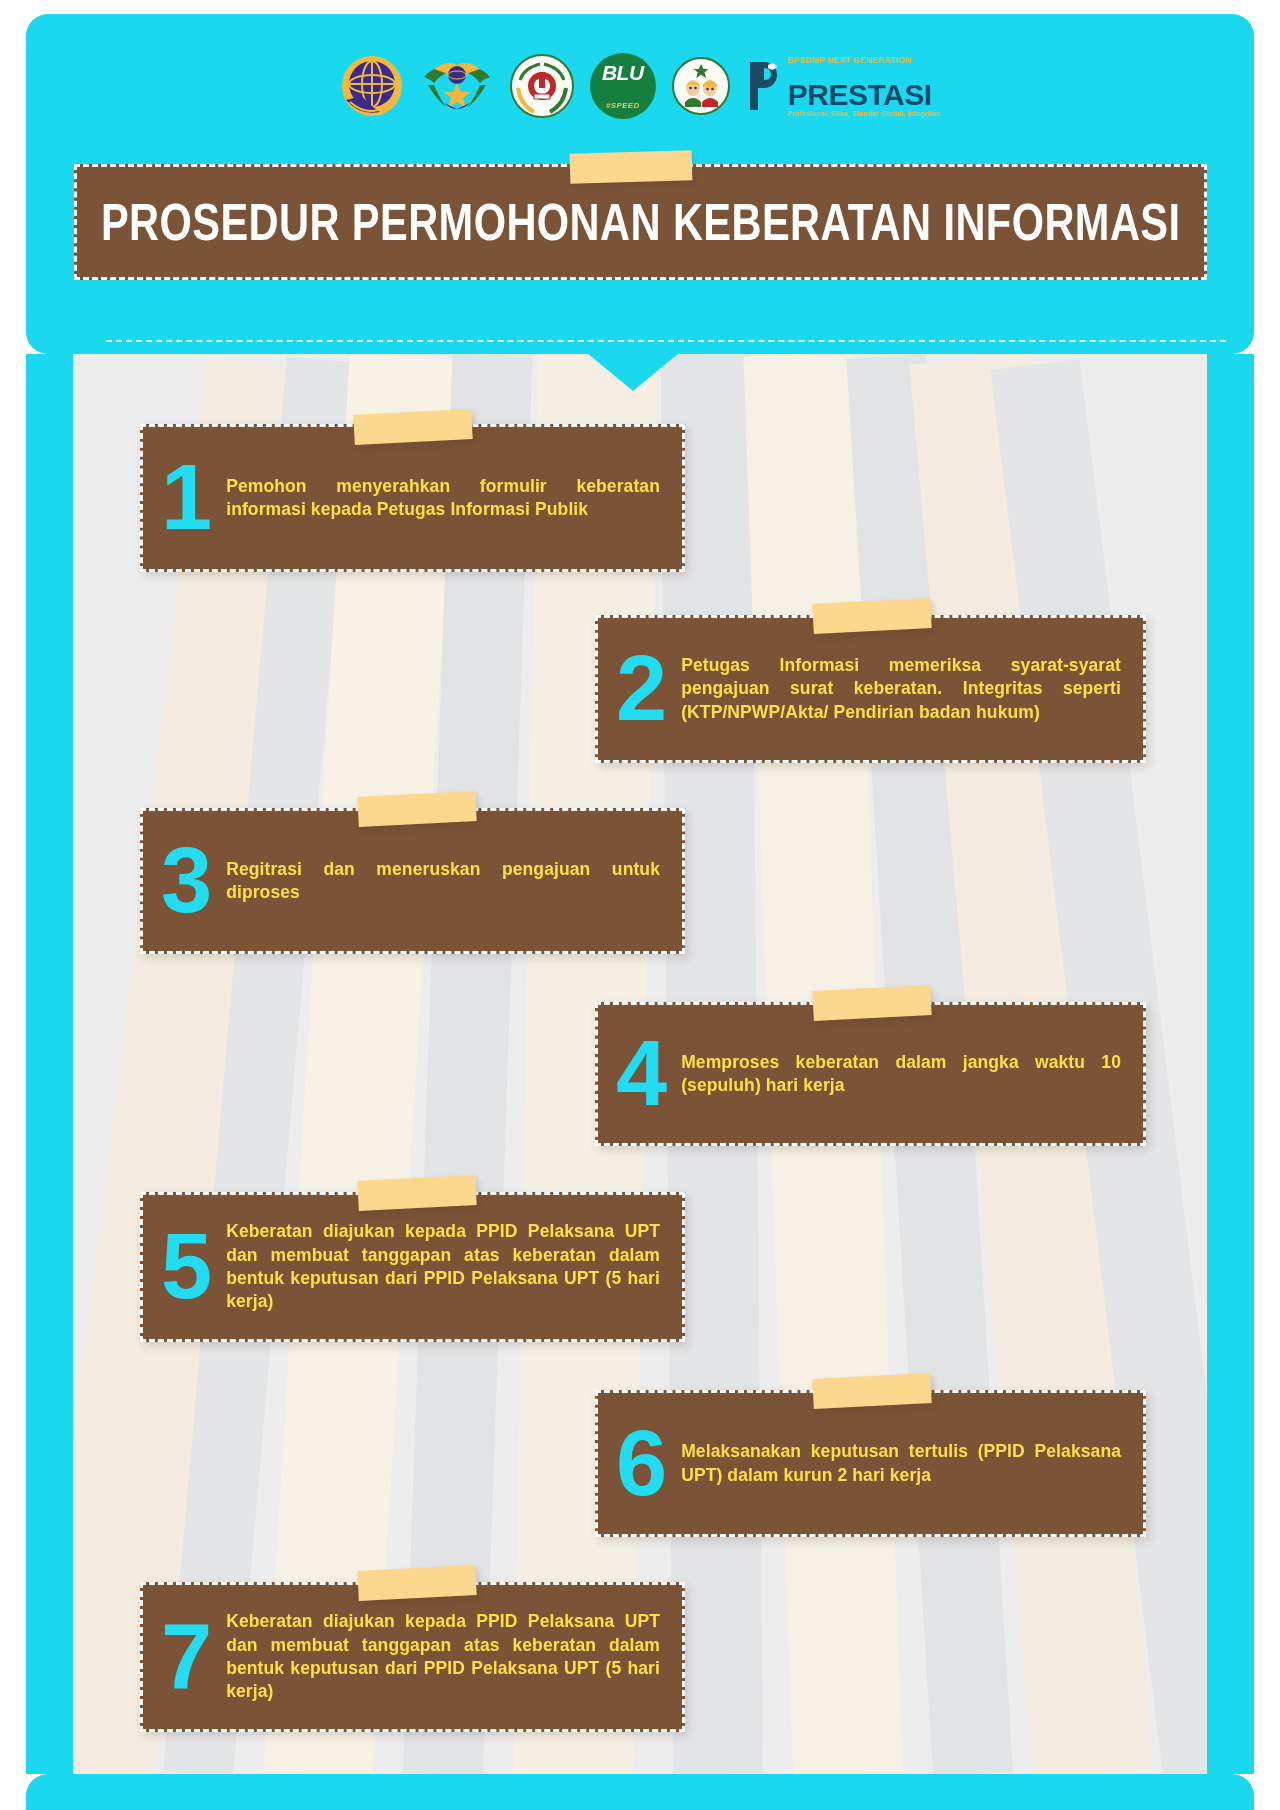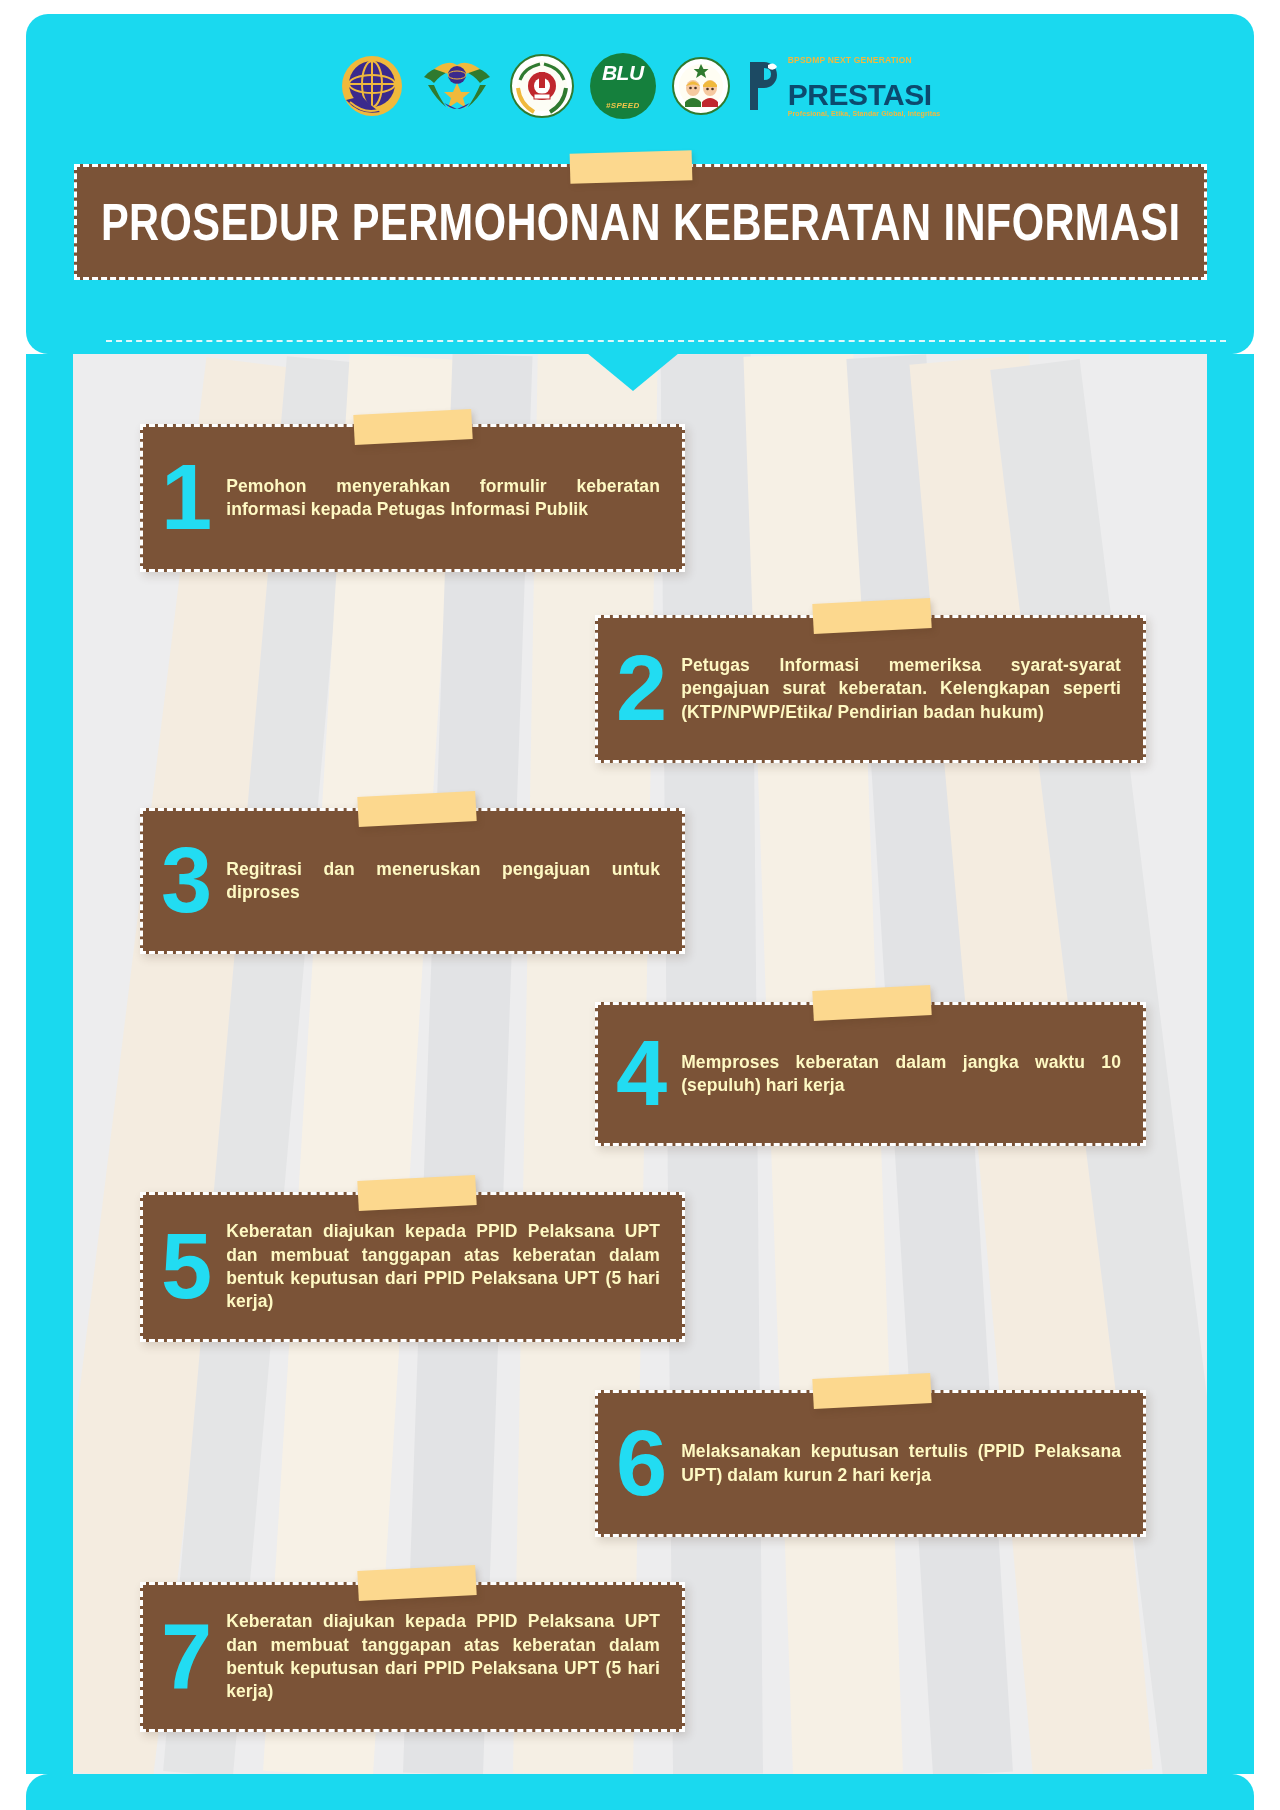--- a/index.html
+++ b/index.html
@@ -203,21 +203,21 @@
     color: #22dcf2;
     font-size: 92px;
     font-weight: bold;
     line-height: 0.82;
     margin-right: 16px;
     flex: 0 0 auto;
     font-family: "Liberation Sans", sans-serif;
     letter-spacing: -2px;
   }
   .body-text {
-    color: #fef9c3;
+    color: #fde047;
     font-size: 17.5px;
     font-weight: bold;
     line-height: 1.33;
     text-align: justify;
     letter-spacing: 0.1px;
   }
 
   
   .footer-bar {
     position: absolute;
@@ -361,21 +361,21 @@
     <div class="card" style="height:148px;">
       <span class="num">1</span>
       <span class="body-text">Pemohon menyerahkan formulir keberatan informasi kepada Petugas Informasi Publik</span>
     </div>
   </div>
 
   <div class="step" style="left:595px; top:615px; width:551px;">
     <div class="tape" style="left:218px; top:-14px; transform:rotate(-3deg);"></div>
     <div class="card" style="height:148px;">
       <span class="num">2</span>
-      <span class="body-text">Petugas Informasi memeriksa syarat-syarat pengajuan surat keberatan. Kelengkapan seperti (KTP/NPWP/Etika/ Pendirian badan hukum)</span>
+      <span class="body-text">Petugas Informasi memeriksa syarat-syarat pengajuan surat keberatan. Integritas seperti (KTP/NPWP/Akta/ Pendirian badan hukum)</span>
     </div>
   </div>
 
   <div class="step" style="left:140px; top:808px; width:545px;">
     <div class="tape" style="left:218px; top:-14px; transform:rotate(-3deg);"></div>
     <div class="card" style="height:146px;">
       <span class="num">3</span>
       <span class="body-text">Regitrasi dan meneruskan pengajuan untuk diproses</span>
     </div>
   </div>

